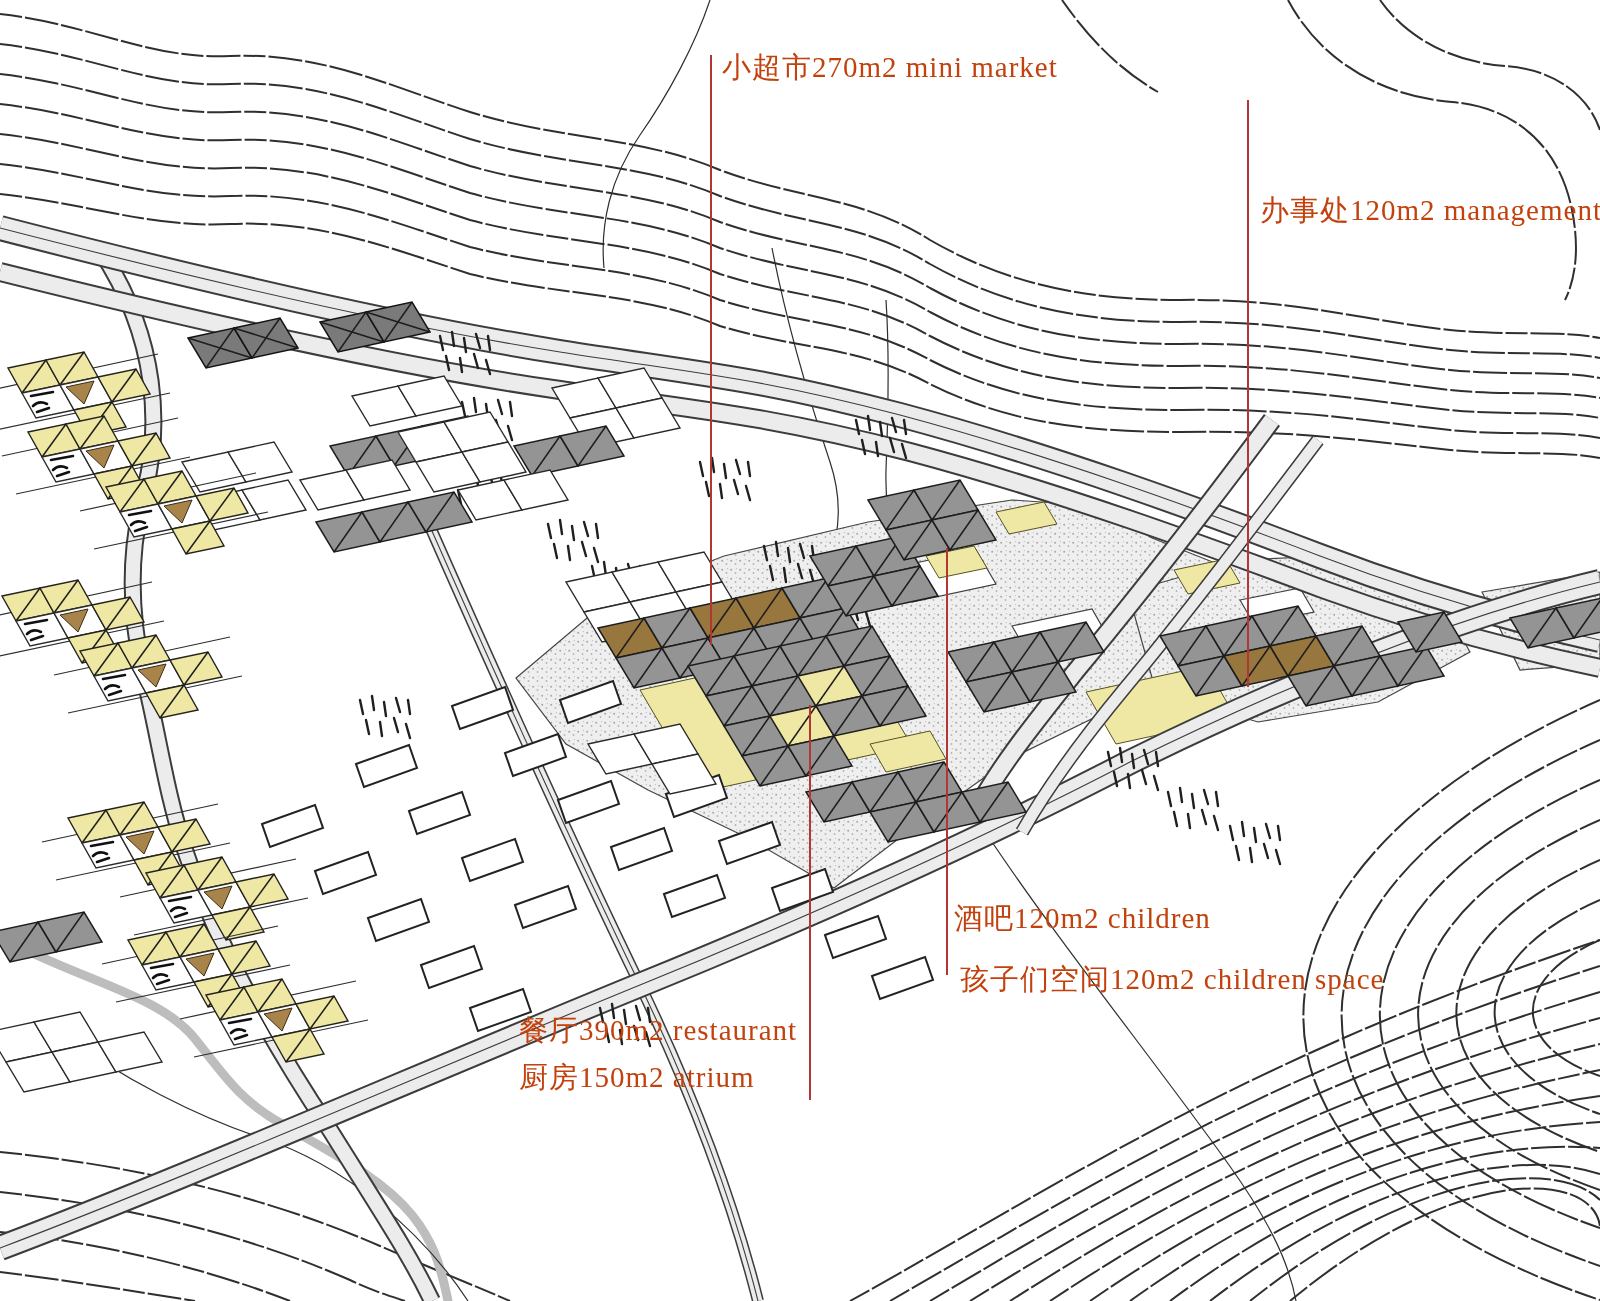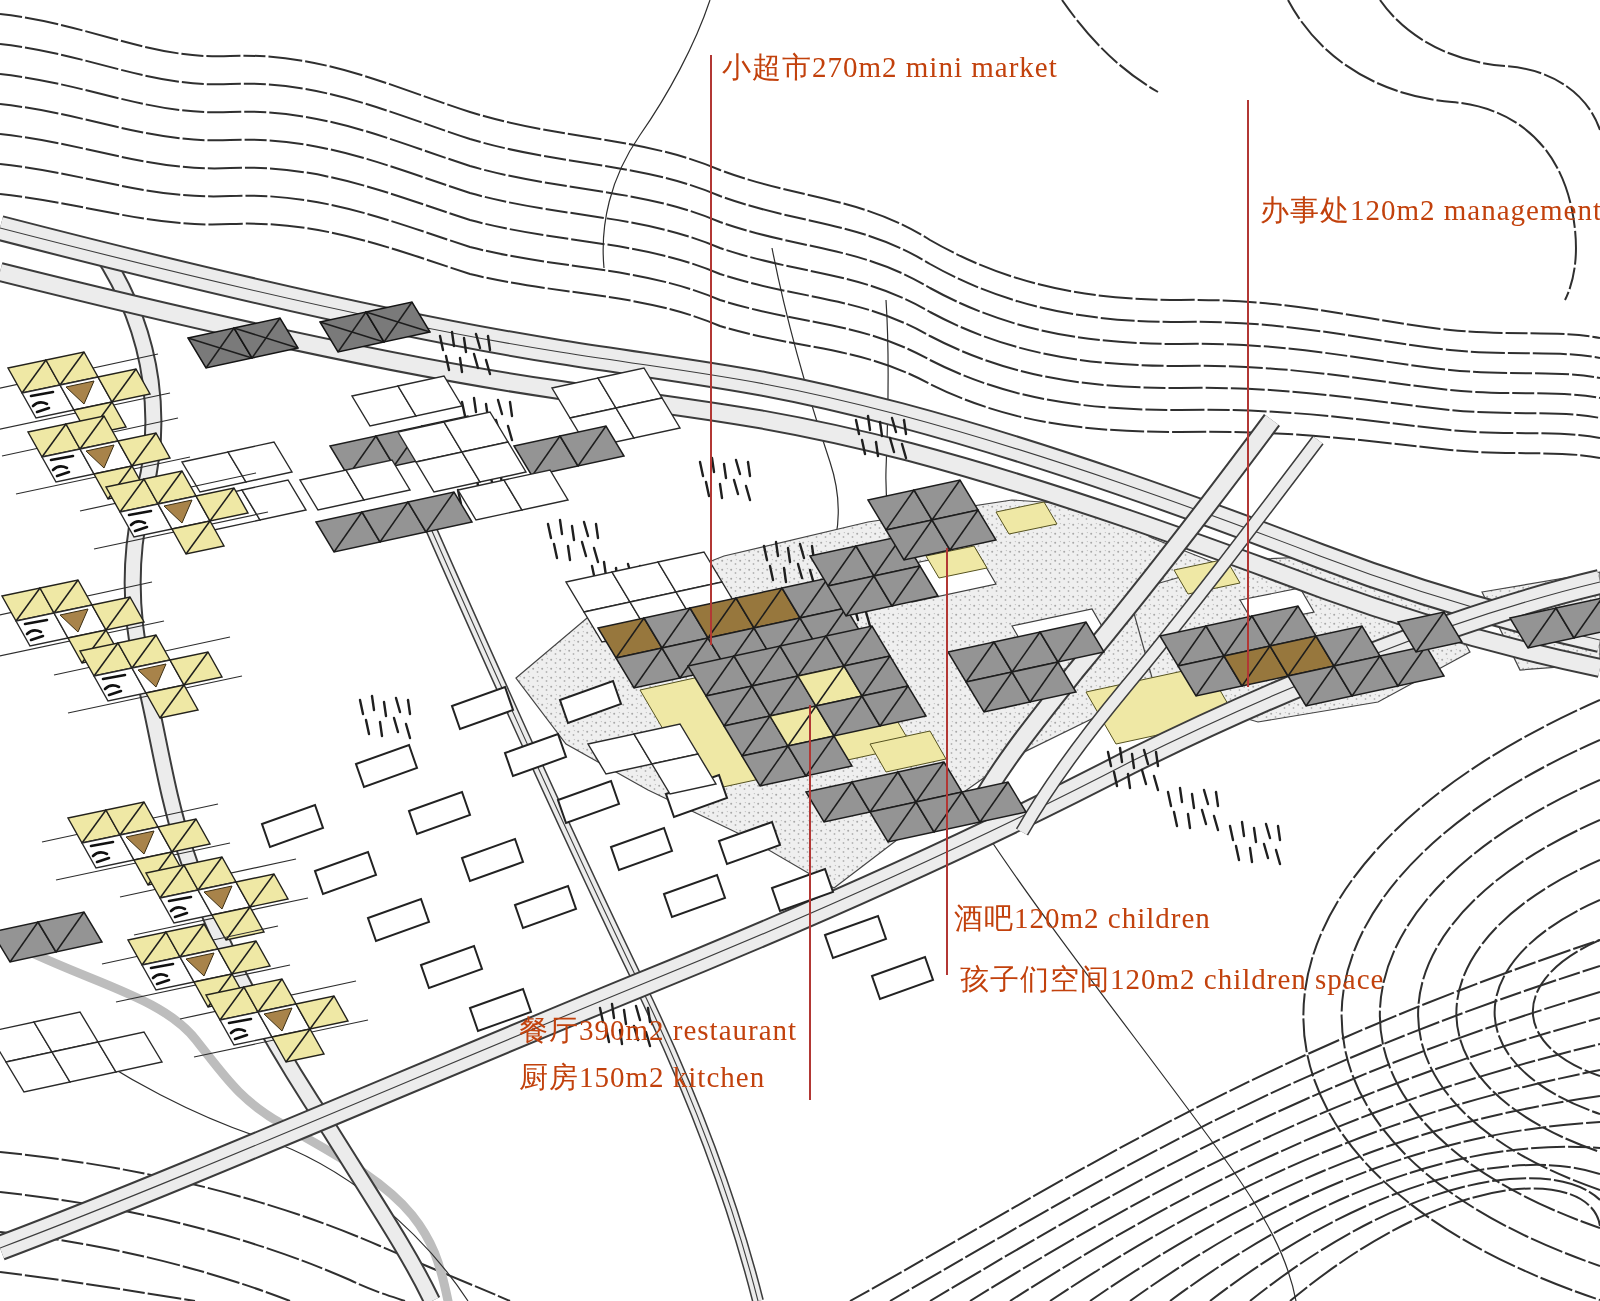--- a/index.html
+++ b/index.html
@@ -419,14 +419,14 @@
 
 <div class="ann-line" style="left:1247px;top:100px;height:587px;"></div>
 <div class="ann" style="left:1260px;top:193px;">办事处120m2 management</div>
 
 <div class="ann-line" style="left:946px;top:548px;height:427px;"></div>
 <div class="ann" style="left:954px;top:901px;">酒吧120m2 children</div>
 <div class="ann" style="left:960px;top:948px;margin-top:14px;">孩子们空间120m2 children space</div>
 
 <div class="ann-line" style="left:809px;top:705px;height:395px;"></div>
 <div class="ann" style="left:519px;top:1013px;">餐厅390m2 restaurant</div>
-<div class="ann" style="left:519px;top:1060px;">厨房150m2 kitchen</div>
+<div class="ann" style="left:519px;top:1060px;">厨房150m2 atrium</div>
 </div>
 
 </body></html>

